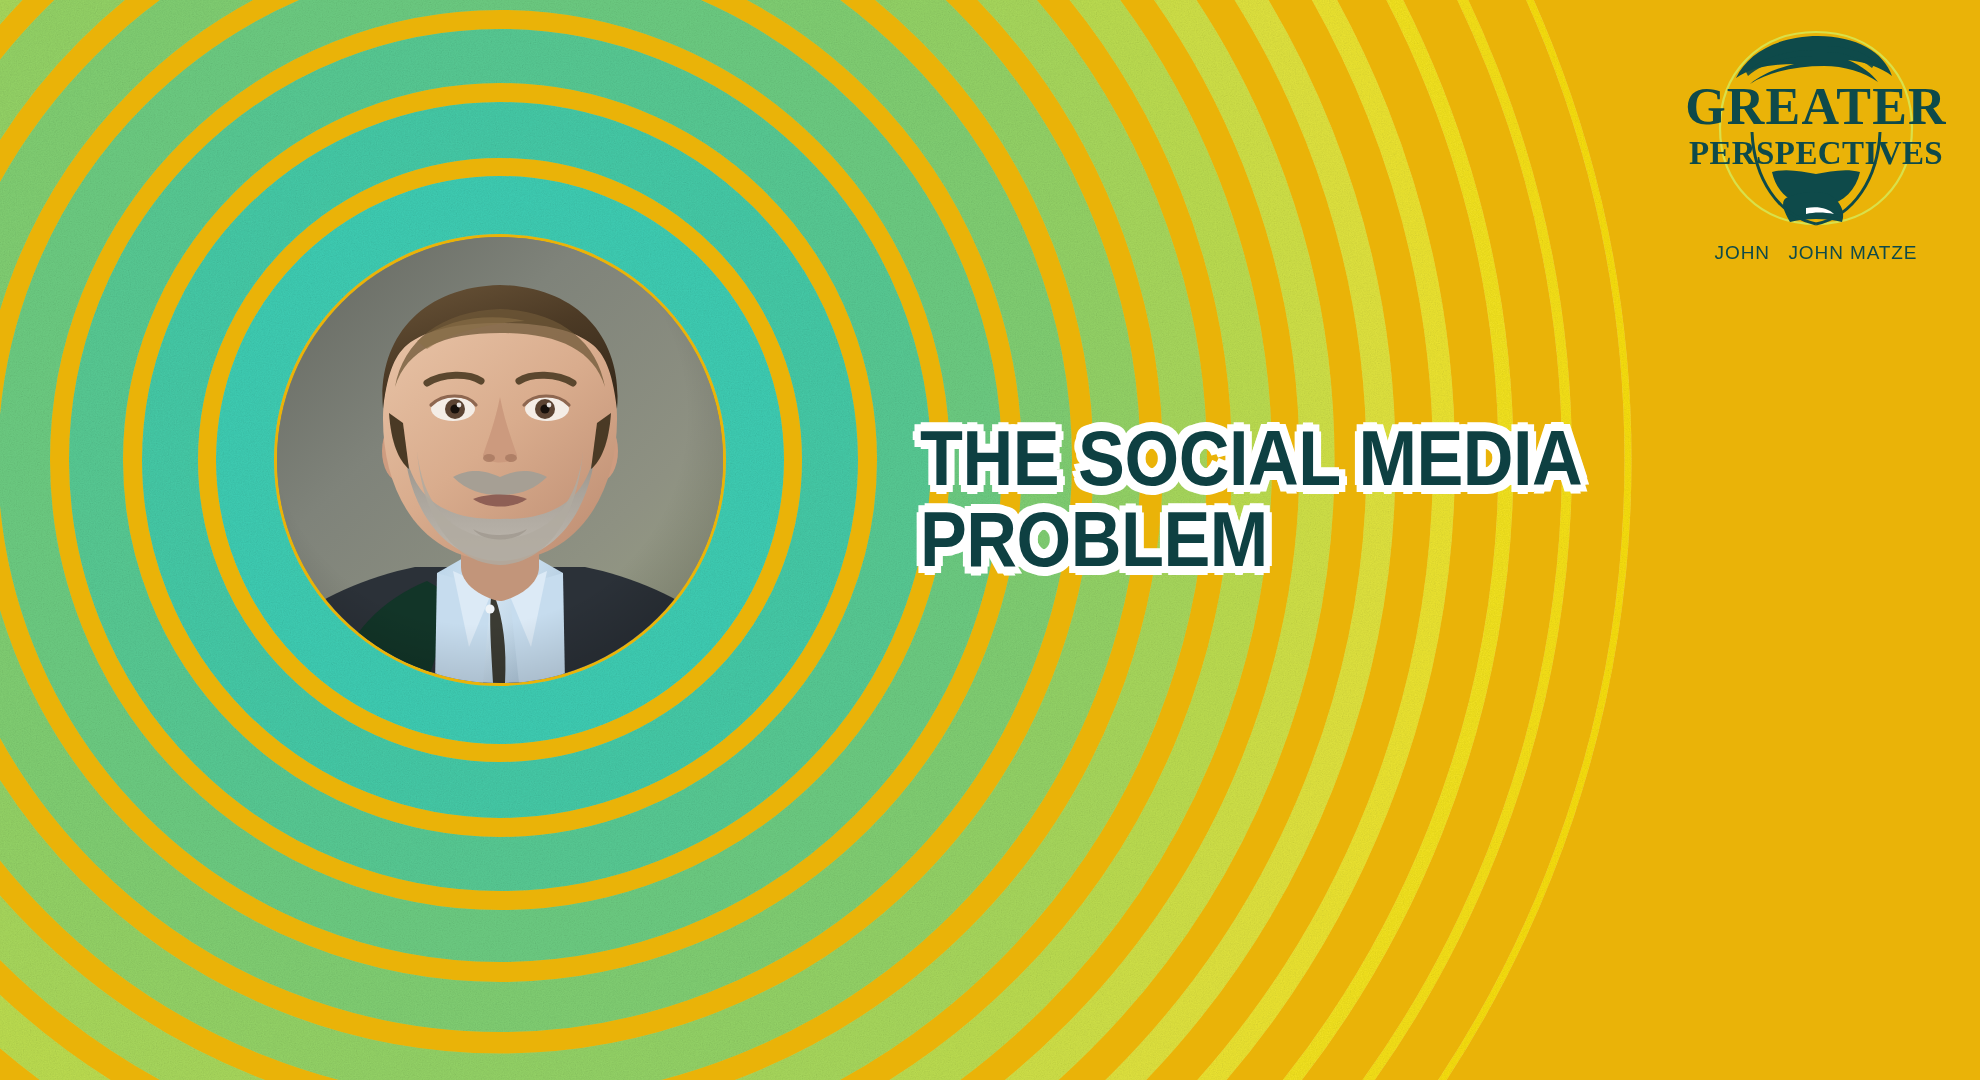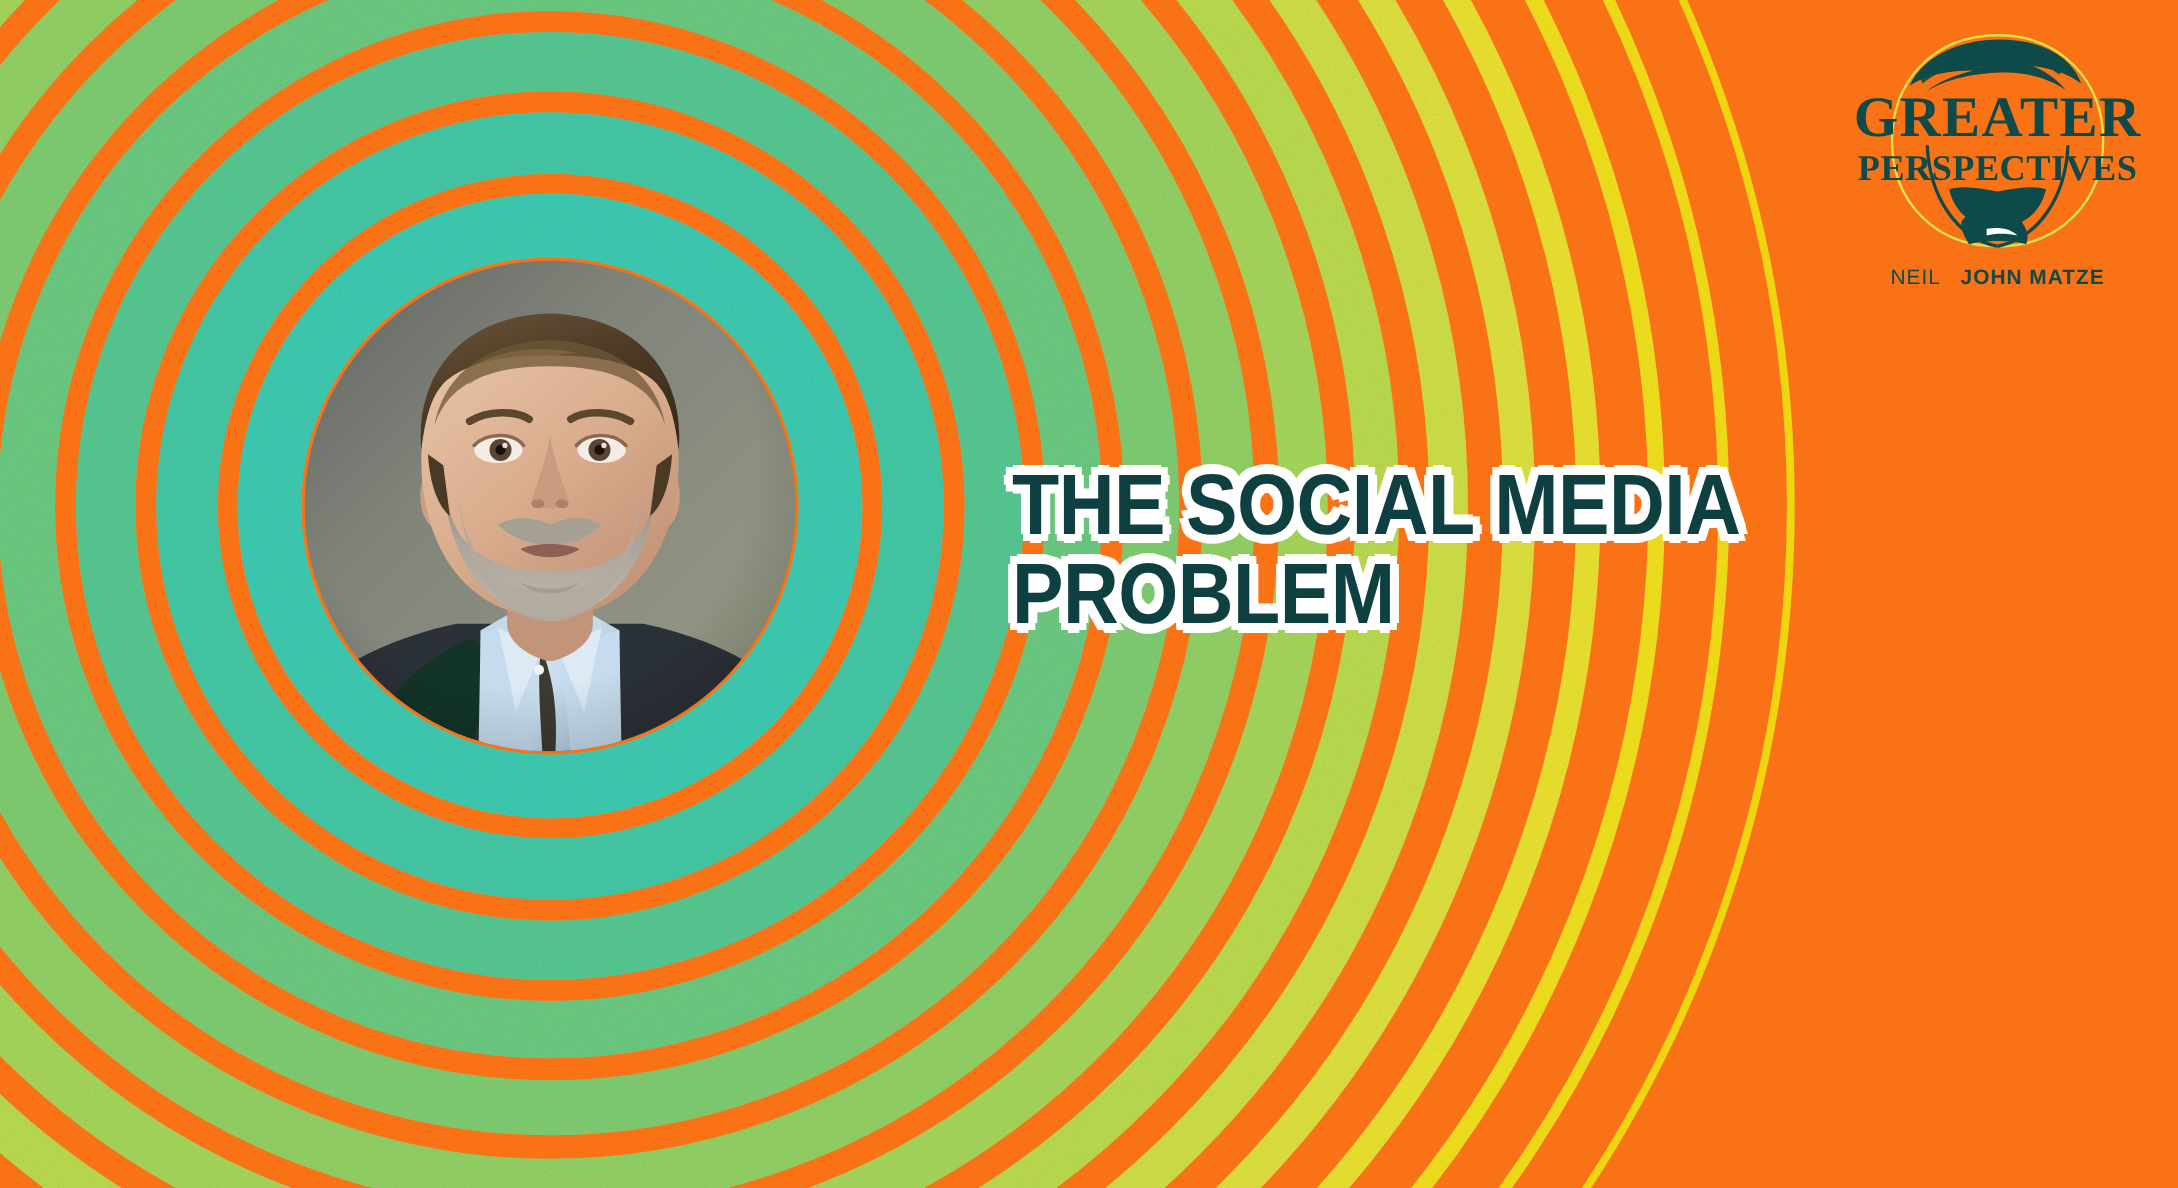--- a/index.html
+++ b/index.html
@@ -10,21 +10,21 @@
   }
   body {
     font-family: "Liberation Sans", sans-serif;
   }
 
   #poster {
     position: relative;
     width: 1980px;
     height: 1080px;
     overflow: hidden;
-    background: #f97316;
+    background: #eab308;
   }
 
   
   #rings-layer {
     position: absolute;
     left: 0; top: 0;
     width: 1980px;
     height: 1080px;
     overflow: hidden;
   }
@@ -70,21 +70,21 @@
   #logo-svg { display: block; width: 280px; height: 212px; }
   #logo-byline {
     margin-top: 8px;
     font-family: "Liberation Sans", sans-serif;
     font-size: 19px;
     letter-spacing: 0.9px;
     color: #0E4A4A;
     white-space: nowrap;
   }
   #logo-byline .with { font-weight: 400; }
-  #logo-byline .host { font-weight: 700; text-align: center; }
+  #logo-byline .host { font-weight: 400; text-align: center; }
 
   
   #headline {
     position: absolute;
     left: 920px;
     top: 418px;
     width: 980px;
   }
   .headline-line {
     display: block;
@@ -305,21 +305,21 @@
           <path d="M 110 176 C 122 170 140 168 152 172 C 164 178 170 190 166 200
                    C 152 196 128 196 114 200 C 108 190 104 180 110 176 Z"></path>
           <path d="M 130 186 C 142 184 152 186 158 192 C 148 190 138 190 130 192 Z" fill="#FFFFFF"></path>
         </g>
 
         <path d="M 76 110 C 78 156 102 194 140 202" fill="none" stroke="#0E4A4A" stroke-width="3"></path>
         <path d="M 204 110 C 202 156 178 194 140 202" fill="none" stroke="#0E4A4A" stroke-width="3"></path>
       </svg>
     </div>
     <div id="logo-byline">
-      <span class="with">NEIL</span>
+      <span class="with">JOHN</span>
       <span>&nbsp;</span>
       <span class="host">JOHN MATZE</span>
     </div>
   </div>
 
   <div id="headline">
     <span class="headline-line">THE SOCIAL MEDIA</span>
     <span class="headline-line">PROBLEM</span>
   </div>
 

